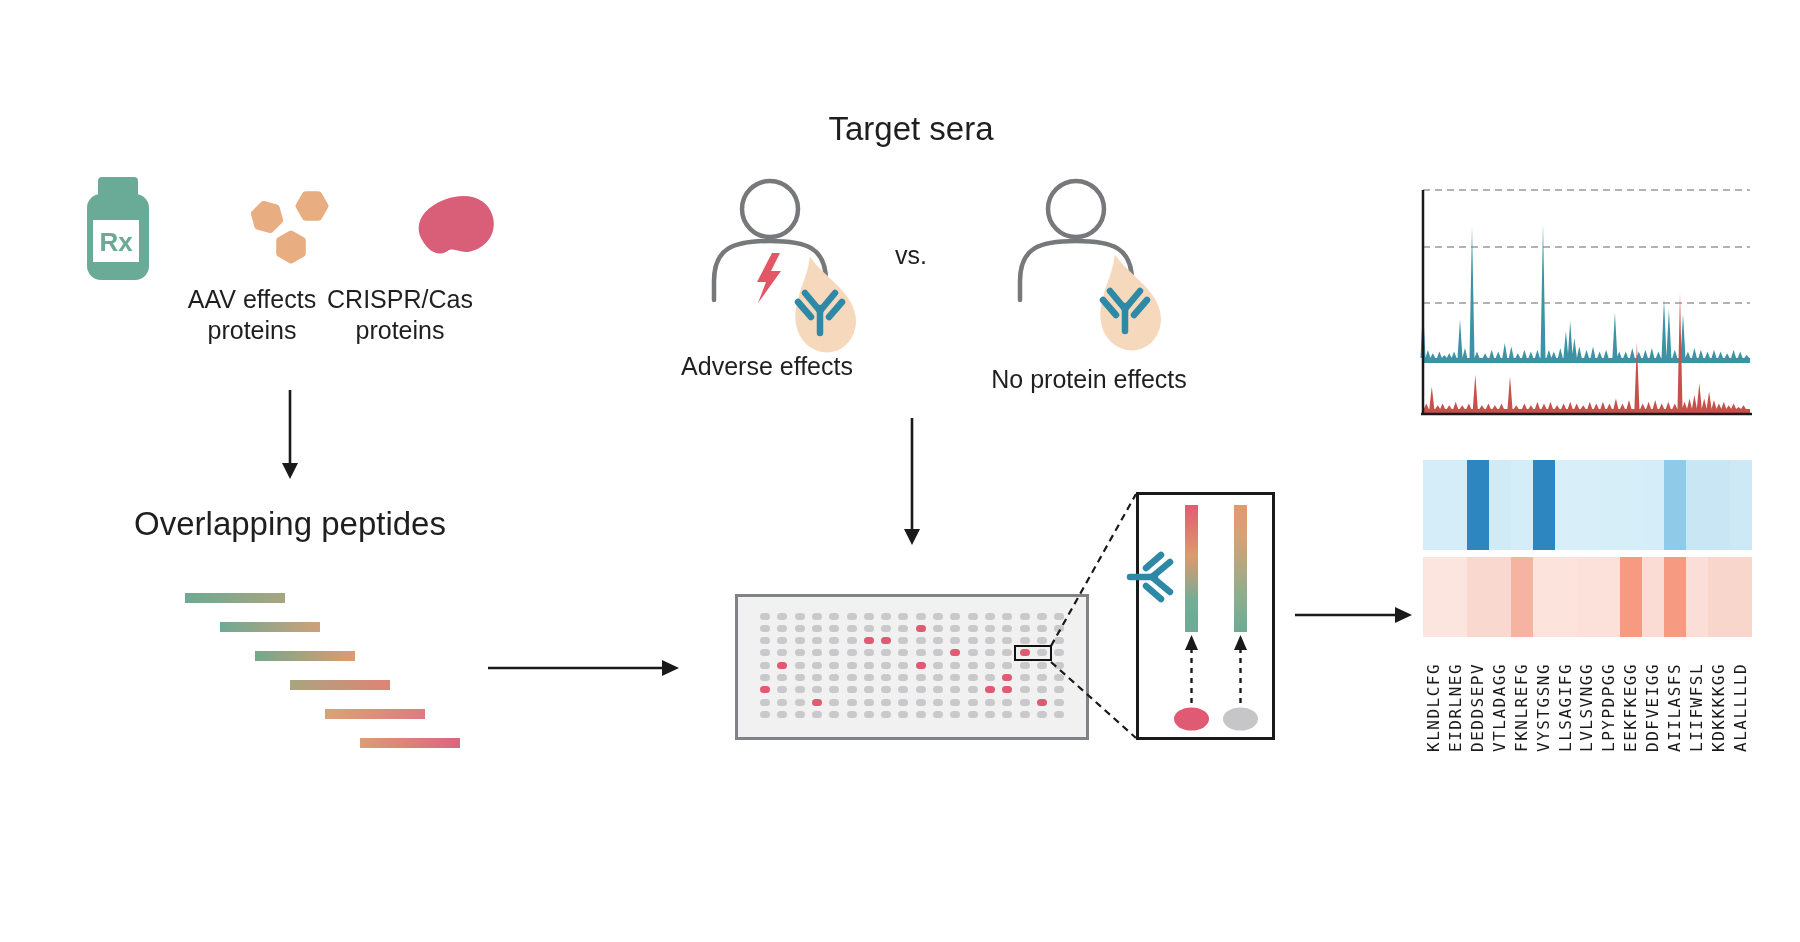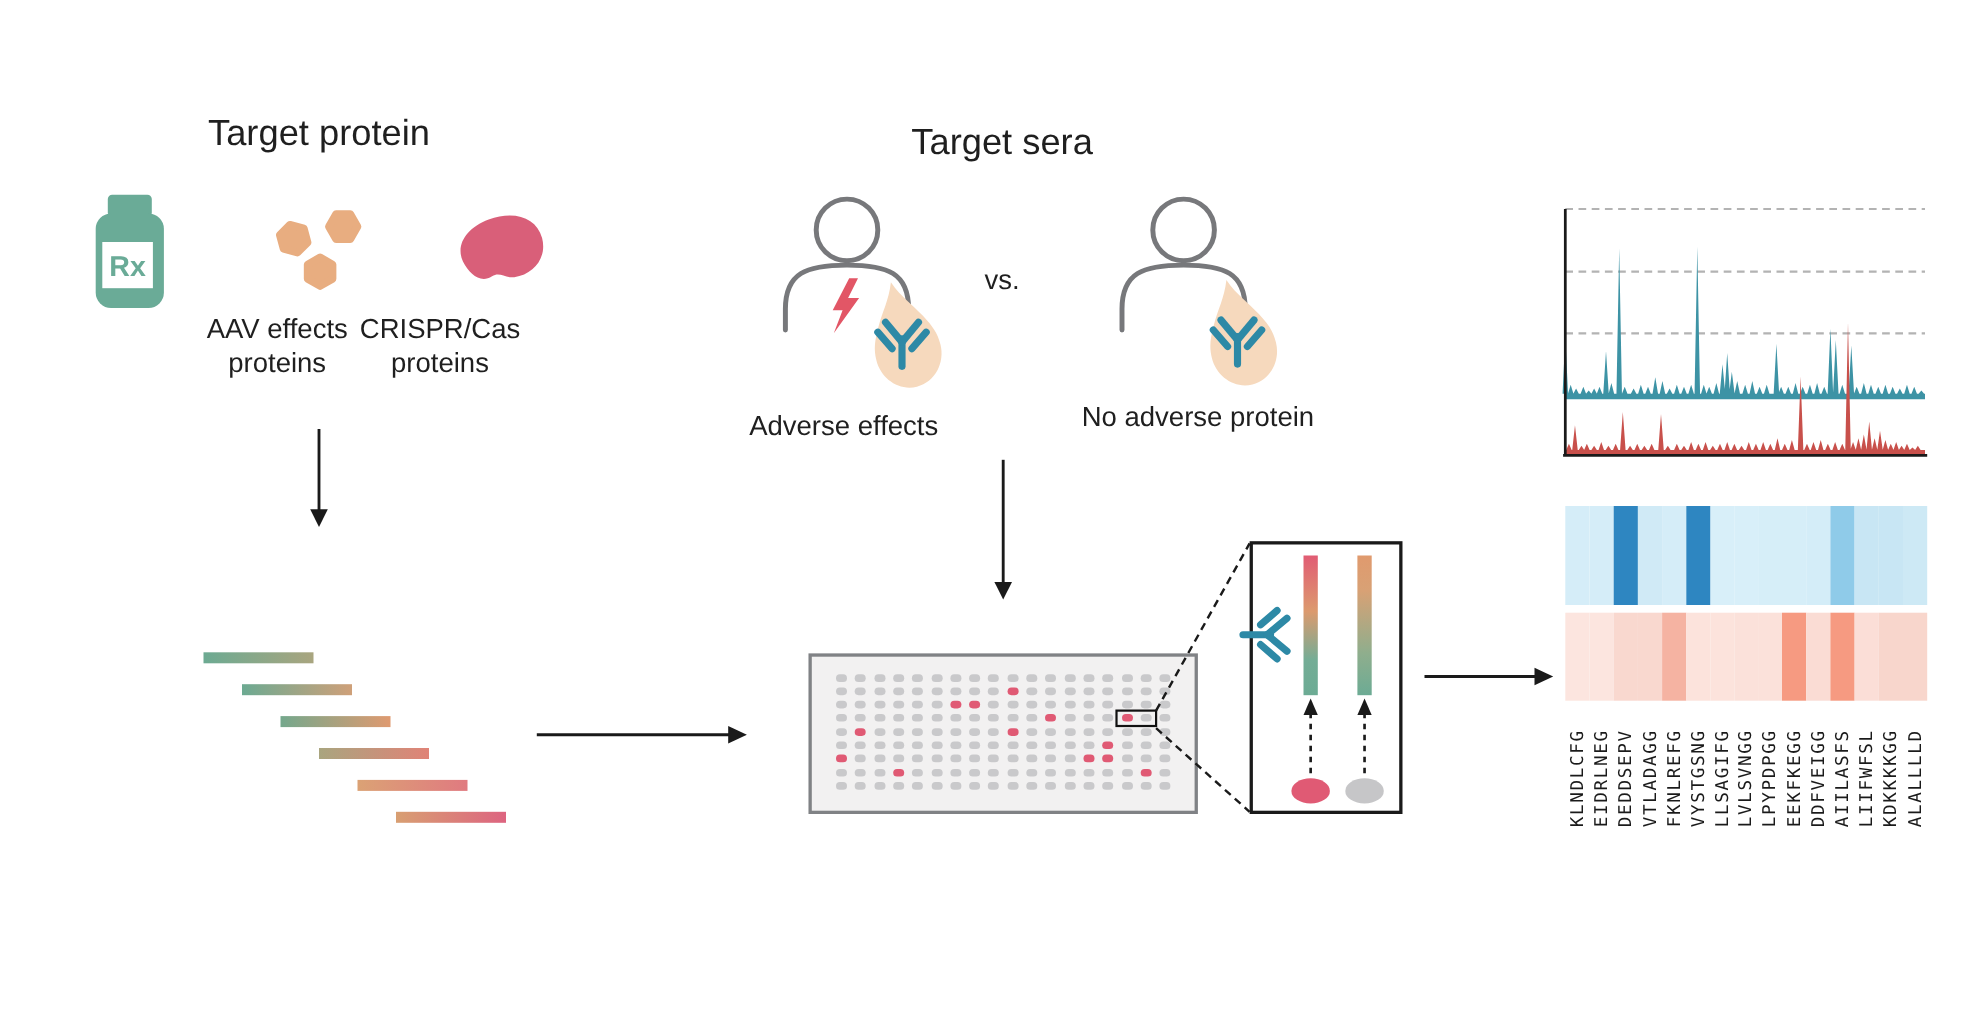--- a/index.html
+++ b/index.html
@@ -29,35 +29,35 @@
   .heat-row{position:absolute;display:flex;}
   .heat-cell{flex:1 1 0;}
   .seq-label{position:absolute;font-family:"DejaVu Sans Mono",monospace;font-size:16px;letter-spacing:1.5px;
              line-height:16px;color:#1a1a1a;white-space:nowrap;transform:rotate(-90deg);transform-origin:0 0;}
 </style>
 </head>
 <body>
 
 <div id="canvas">
 
-  <div class="title ctr" style="left:290px;top:102px">Target protein</div>
   <div class="title ctr" style="left:911px;top:110px">Target sera</div>
+  <div class="title ctr" style="left:290px;top:505px">Overlapping peptides</div>
 
   <div class="sublabel ctr" style="left:252px;top:284px">
     <div>AAV effects</div>
     <div>proteins</div>
   </div>
   <div class="sublabel ctr" style="left:400px;top:284px">
     <div>CRISPR/Cas</div>
     <div>proteins</div>
   </div>
 
   <div class="sublabel ctr" style="left:911px;top:240px">vs.</div>
-  <div class="sublabel ctr" style="left:767px;top:372px">Adverse effects</div>
-  <div class="sublabel ctr" style="left:1089px;top:364px">No adverse protein</div>
+  <div class="sublabel ctr" style="left:767px;top:351px">Adverse effects</div>
+  <div class="sublabel ctr" style="left:1089px;top:364px">No protein effects</div>
 
   <div id="peptide-bars" class="abs">
       <div class="pep-bar" style="left: 185px; top: 593px; background: linear-gradient(90deg, rgb(108, 170, 146), rgb(169, 165, 127));"></div>
       <div class="pep-bar" style="left: 220px; top: 622px; background: linear-gradient(90deg, rgb(108, 170, 146), rgb(207, 160, 121));"></div>
       <div class="pep-bar" style="left: 255px; top: 651px; background: linear-gradient(90deg, rgb(116, 168, 140), rgb(223, 154, 112));"></div>
       <div class="pep-bar" style="left: 290px; top: 680px; background: linear-gradient(90deg, rgb(169, 165, 127), rgb(224, 131, 119));"></div>
       <div class="pep-bar" style="left: 325px; top: 709px; background: linear-gradient(90deg, rgb(219, 162, 117), rgb(224, 122, 128));"></div>
       <div class="pep-bar" style="left: 360px; top: 738px; background: linear-gradient(90deg, rgb(216, 159, 114), rgb(221, 100, 128));"></div>
     </div>
 

